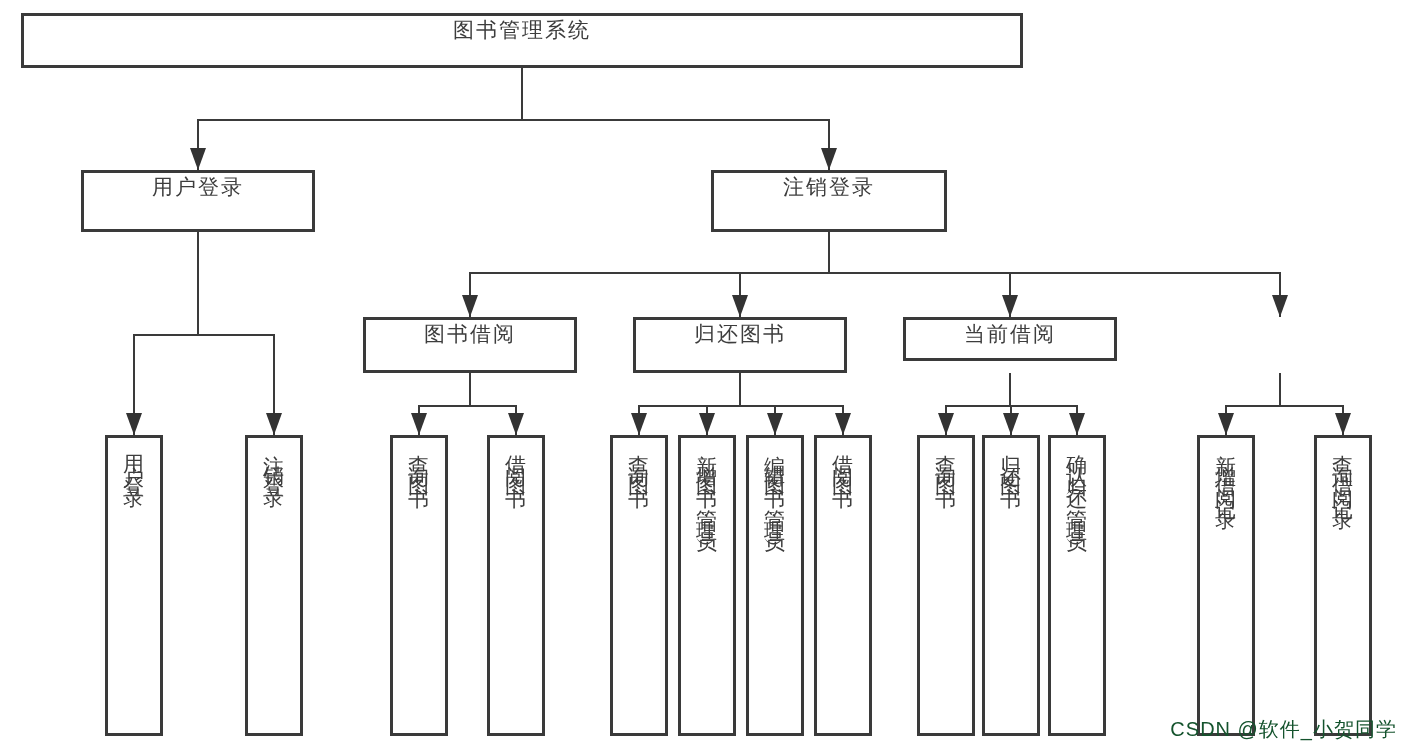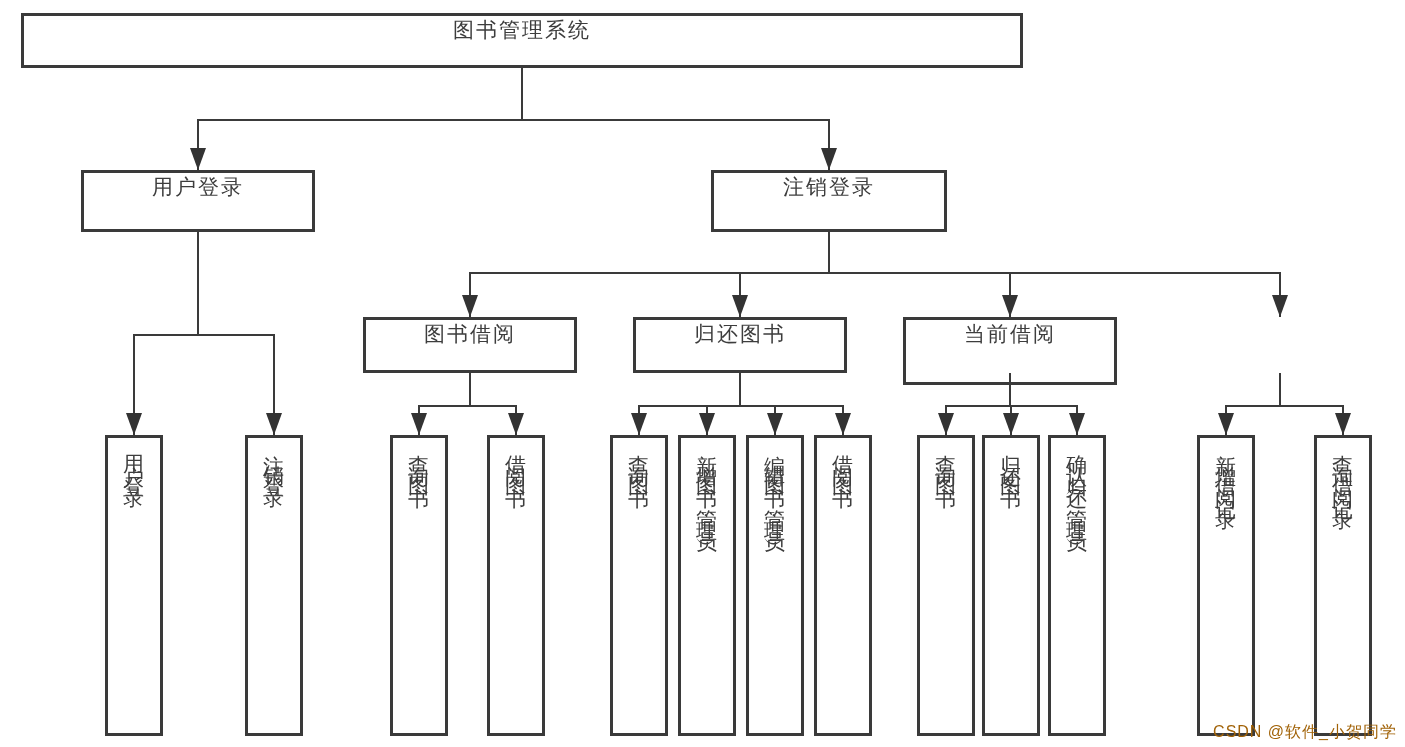--- a/index.html
+++ b/index.html
@@ -20,21 +20,21 @@
   }
   .vline { position:absolute; width:2px; background:#3a3a3a; }
   .hline { position:absolute; height:2px; background:#3a3a3a; }
   .arrowhead {
     position:absolute; width:0; height:0;
     border-left:8px solid transparent; border-right:8px solid transparent;
     border-top:22px solid #333333;
   }
   .watermark {
     position:absolute; right:8px; bottom:4px;
-    color:#a16207; font-size:16px; letter-spacing:1px;
+    color:#14532d; font-size:20px; letter-spacing:1px;
   }
 </style>
 </head>
 <body>
 
 <div class="canvas">
 
   <div class="box" style="left:21px;top:13px;width:1002px;height:55px">
     <span>图书管理系统</span>
   </div>
@@ -48,21 +48,21 @@
   </div>
 
   <div class="box" style="left:363px;top:317px;width:214px;height:56px">
     <span>图书借阅</span>
   </div>
 
   <div class="box" style="left:633px;top:317px;width:214px;height:56px">
     <span>归还图书</span>
   </div>
 
-  <div class="box" style="left:903px;top:317px;width:214px;height:68px">
+  <div class="box" style="left:903px;top:317px;width:214px;height:44px">
     <span>当前借阅</span>
   </div>
 
 
   <div class="box vbox" style="left:105px;top:435px;width:58px;height:301px">
     <span class="vtext">用户登录</span>
   </div>
   <div class="box vbox" style="left:245px;top:435px;width:58px;height:301px">
     <span class="vtext">注销登录</span>
   </div>

